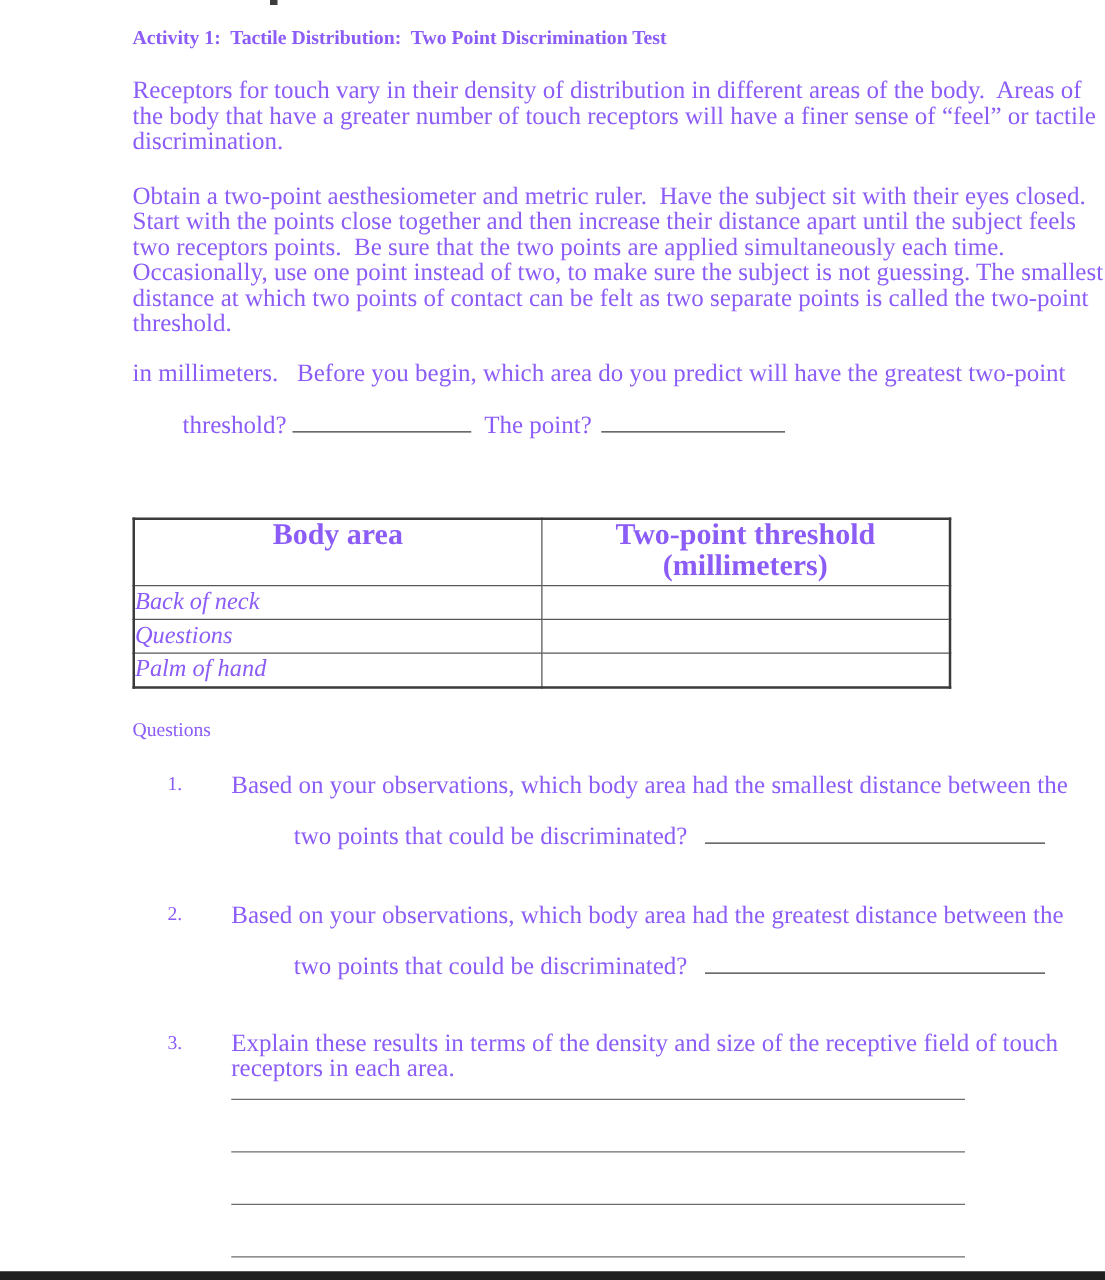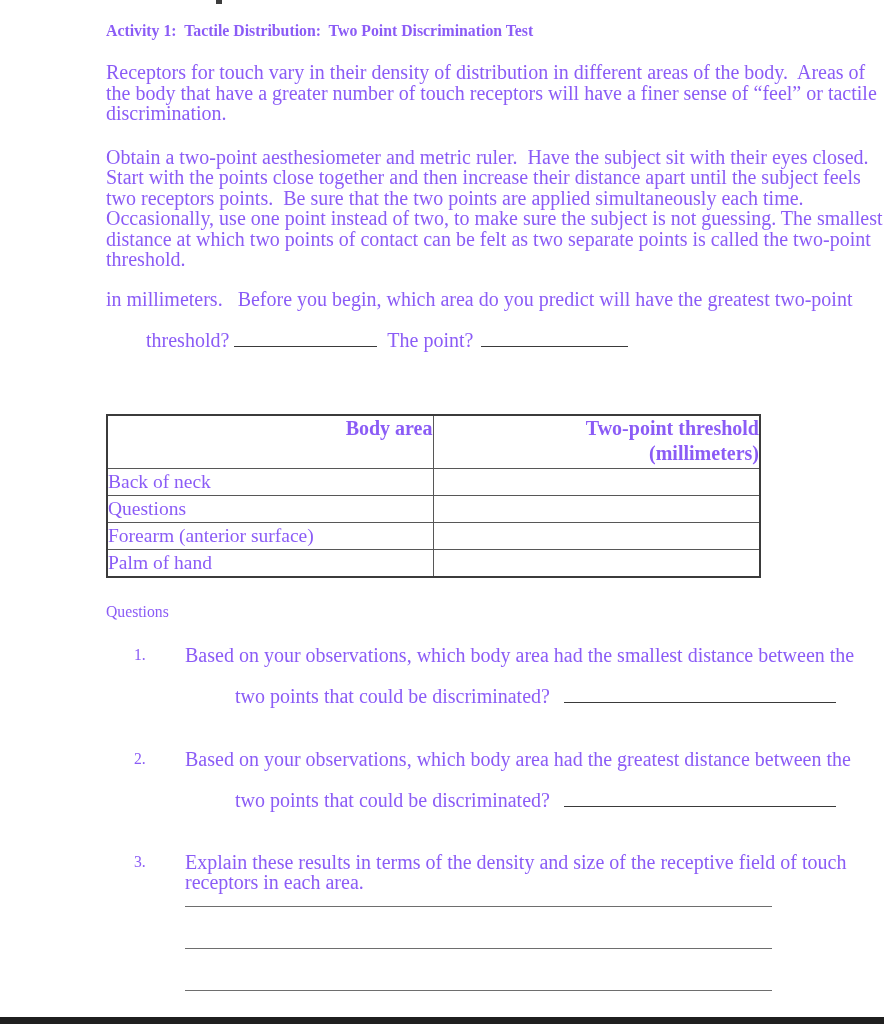--- a/index.html
+++ b/index.html
@@ -47,31 +47,32 @@
   table.data-table td, table.data-table th {
     border:1px solid #575757;
     padding:0;
   }
   .col-area  { width:326px; }
   .col-value { width:327px; }
   th.hdr {
     height:52px;
     vertical-align:top;
     font-weight:bold;
-    font-size:20px;
+    font-size:24px;
     line-height:25px;
-    text-align:right;
+    text-align:center;
     padding-top:2px;
   }
   td.body-cell {
     height:26px;
     font-size:19.5px;
     line-height:26px;
     padding-left:6px;
     white-space:pre;
+    font-style:italic;
   }
   td.empty-cell { height:26px; }
 
   .questions-heading { margin-top:24px; font-size:15.7px; line-height:20px; white-space:pre; }
 
   .q-item { display:flex; margin-left:28px; }
   .q-item-1 { margin-top:23px; }
   .q-item-2 { margin-top:22px; }
   .q-item-3 { margin-top:21px; }
   .q-num { flex:none; width:51px; font-size:15.7px; line-height:20.5px; }
@@ -141,24 +142,20 @@
       <tbody>
         <tr>
           <td class="body-cell">Back of neck</td>
           <td class="empty-cell"></td>
         </tr>
         <tr>
           <td class="body-cell">Questions</td>
           <td class="empty-cell"></td>
         </tr>
         <tr>
-          <td class="body-cell">Forearm (anterior surface)</td>
-          <td class="empty-cell"></td>
-        </tr>
-        <tr>
           <td class="body-cell">Palm of hand</td>
           <td class="empty-cell"></td>
         </tr>
       </tbody>
     </table>
 
     <div class="questions-heading">Questions</div>
 
     <div class="q-item q-item-1">
       <span class="q-num">1.</span>

